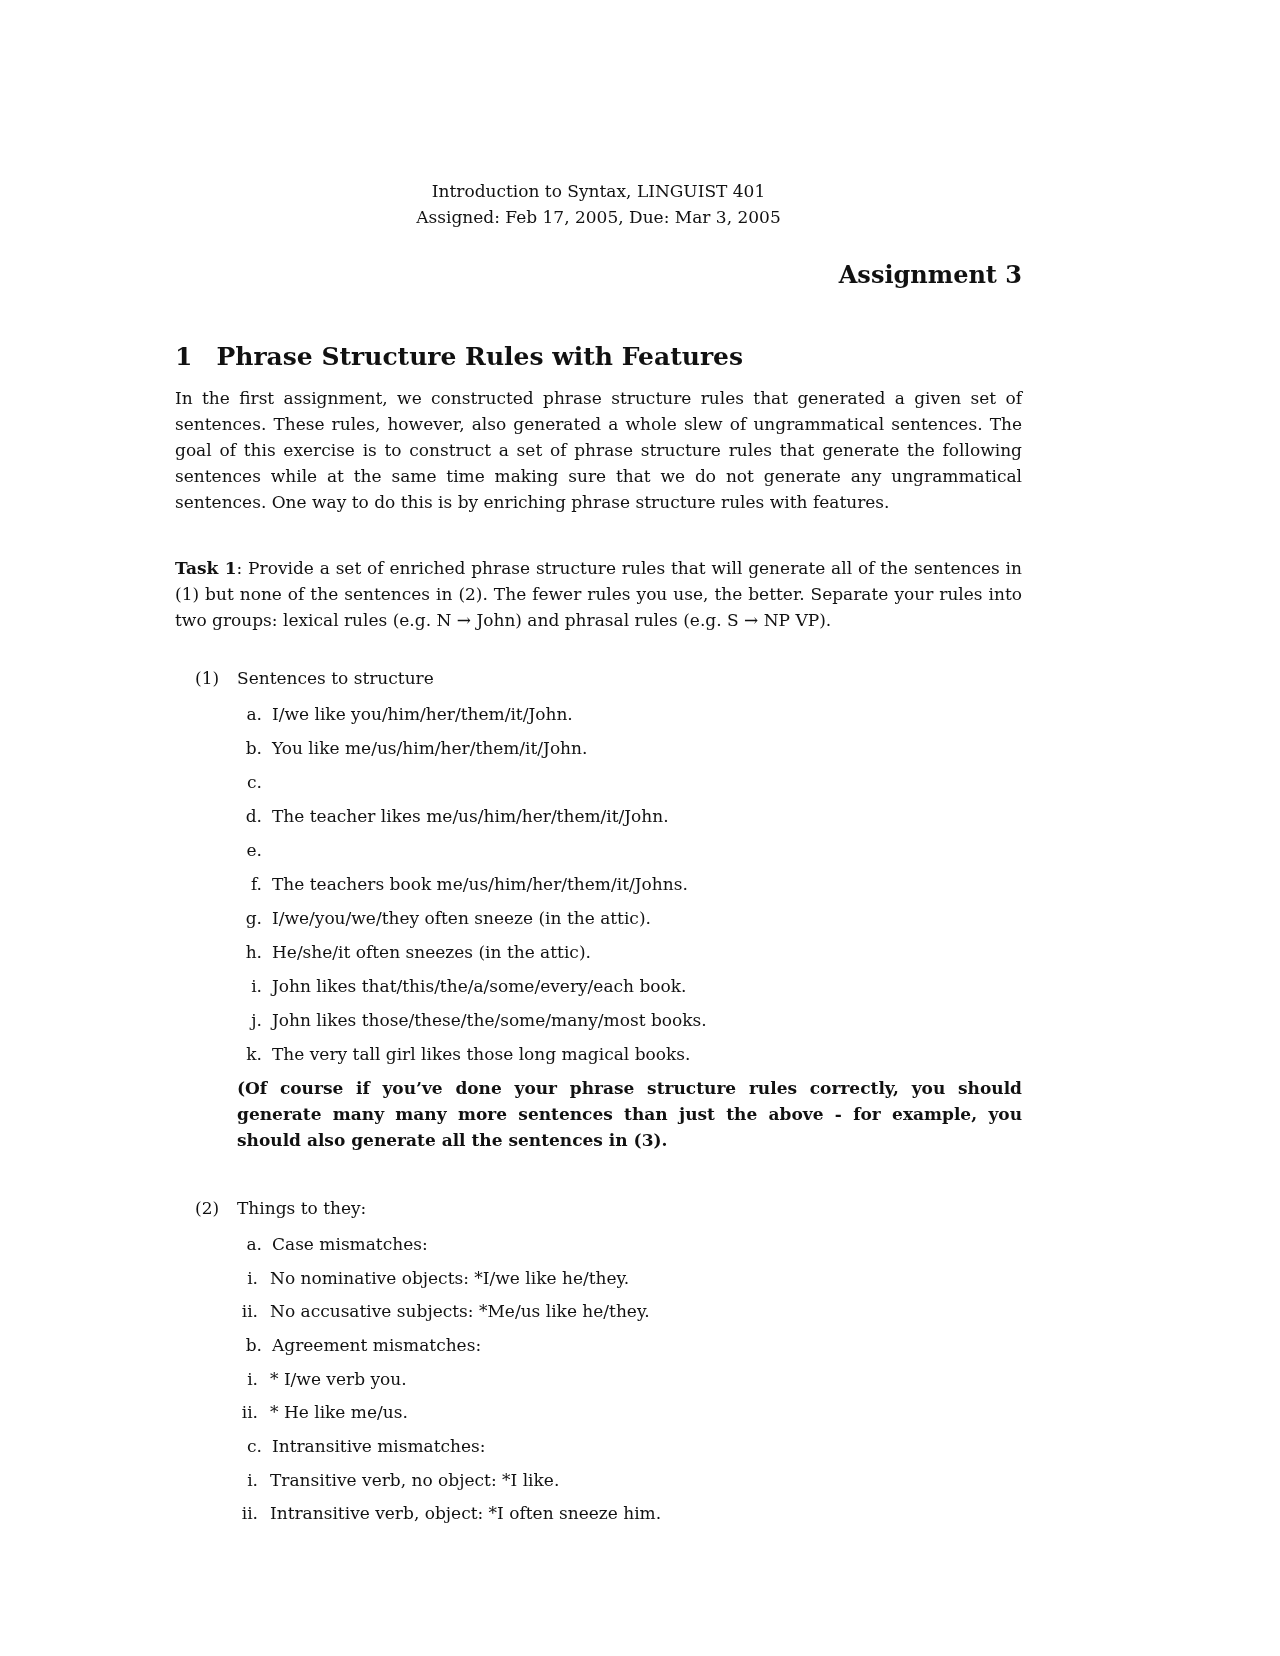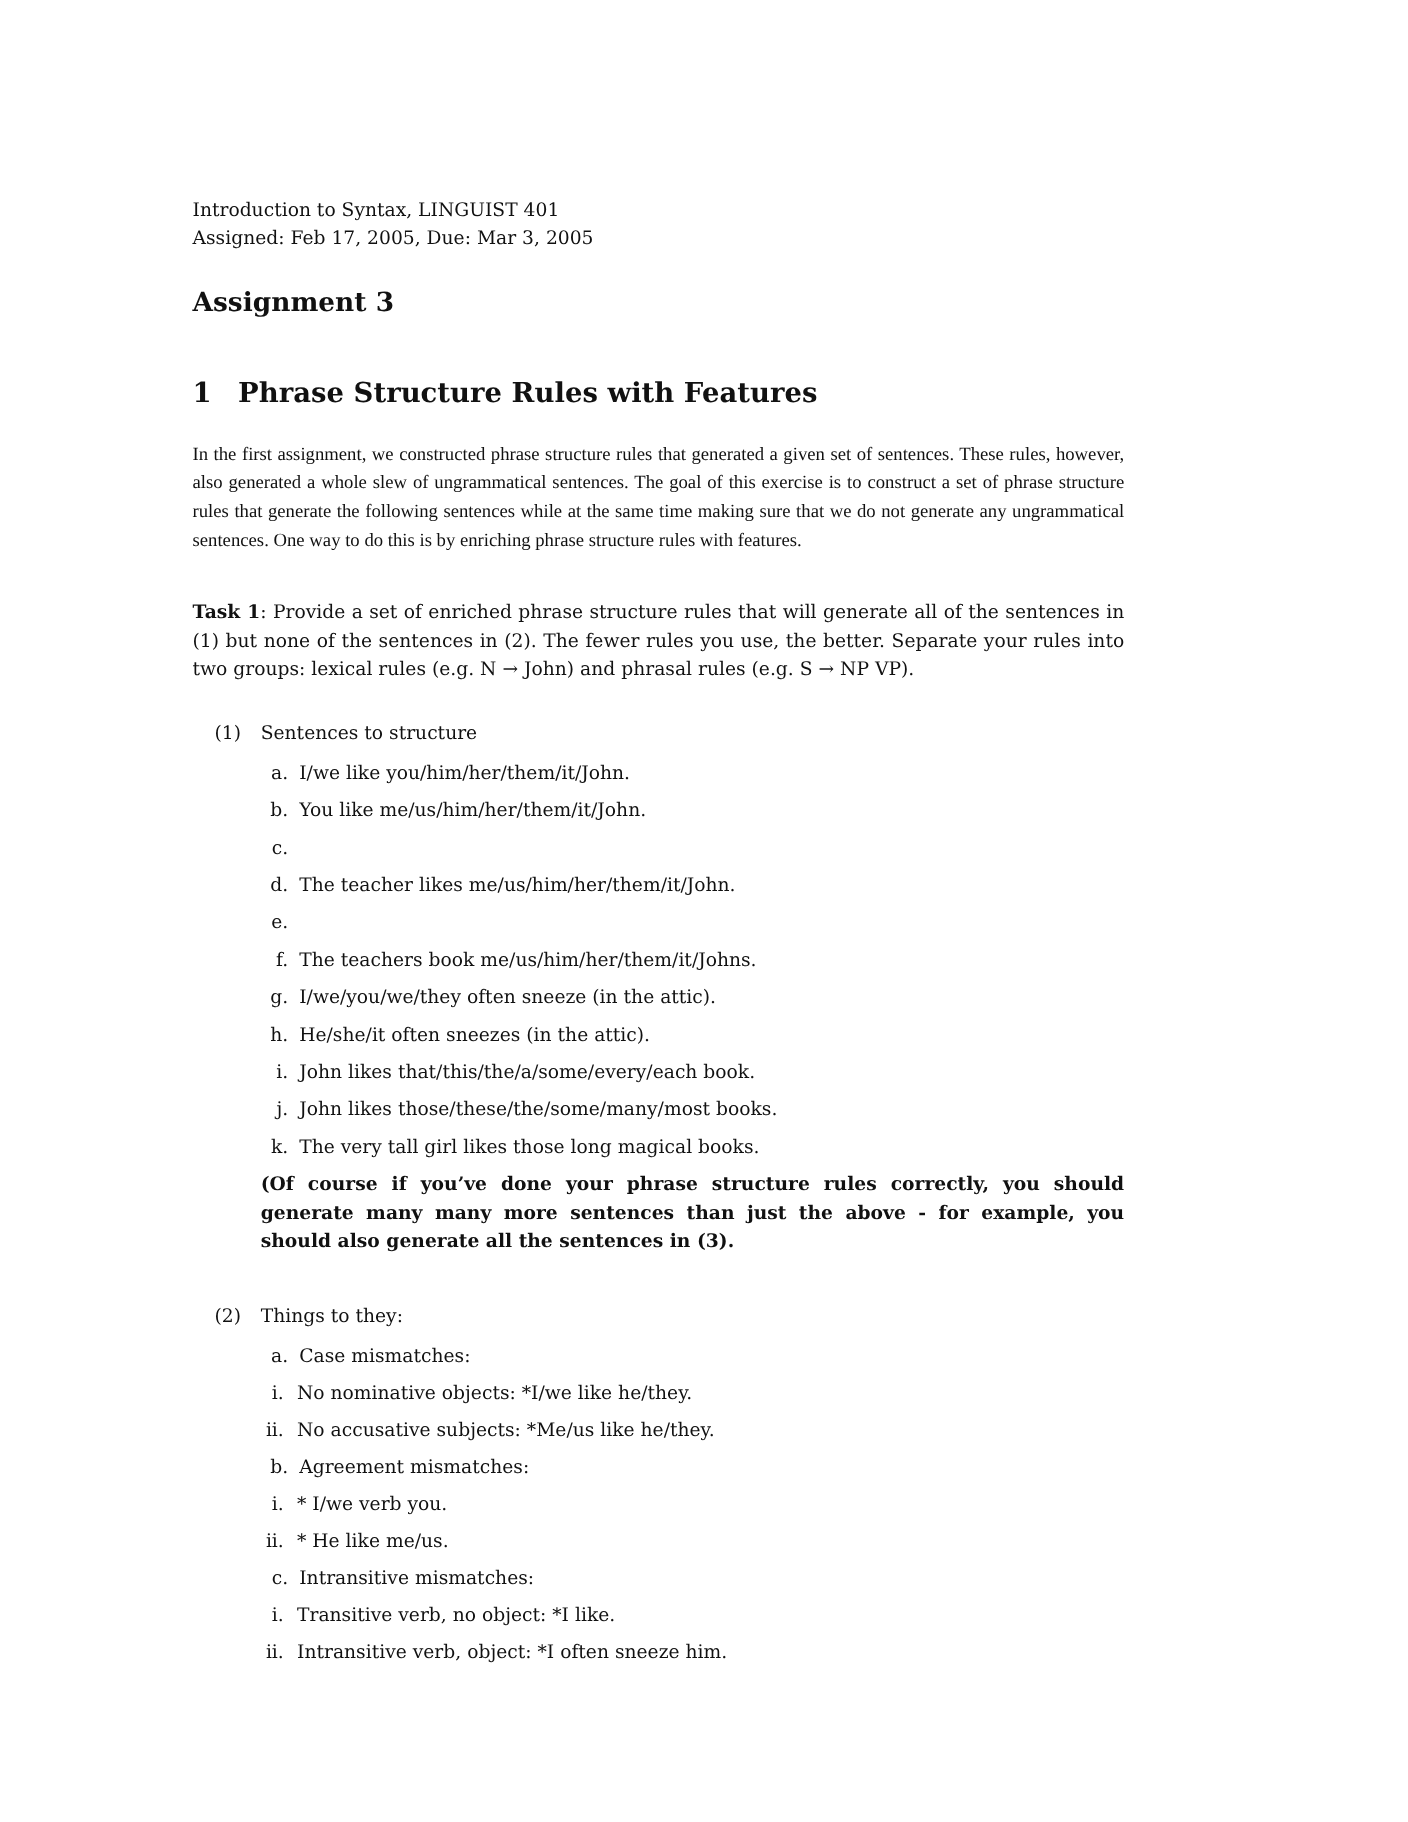--- a/index.html
+++ b/index.html
@@ -13,40 +13,39 @@
     font-size: 17px;
     line-height: 26px;
     -webkit-font-smoothing: antialiased;
   }
   .page {
     width: 1280px;
     height: 1656px;
     padding: 178px 258px 40px 175px;
     overflow: hidden;
   }
-  .doc-header { }
+  .doc-header { text-align: center; }
   .doc-header .line { display: block; }
   .doc-title {
-    text-align: left;
+    text-align: right;
     font-weight: bold;
     font-size: 24px;
     margin-top: 32px;
   }
   .section-heading {
     display: flex;
     align-items: baseline;
     font-weight: bold;
     font-size: 25px;
     margin-top: 56px;
   }
   .section-heading .sec-num { margin-right: 24px; }
   p.body-par {
-    margin: 30px 0 0 0;
+    margin: 15px 0 0 0;
     text-align: justify;
-    font-family: Liberation Serif, serif;
   }
   p.task-par {
     margin: 40px 0 0 0;
     text-align: justify;
   }
   .task-label { font-weight: bold; }
   .enum-list { margin-top: 32px; }
   .enum-head {
     display: flex;
     margin-left: 20px;

